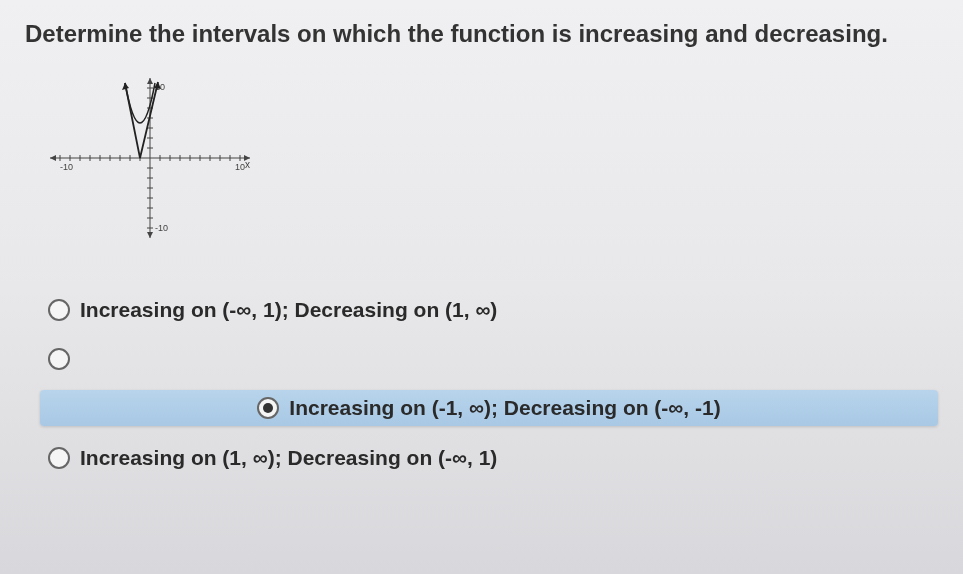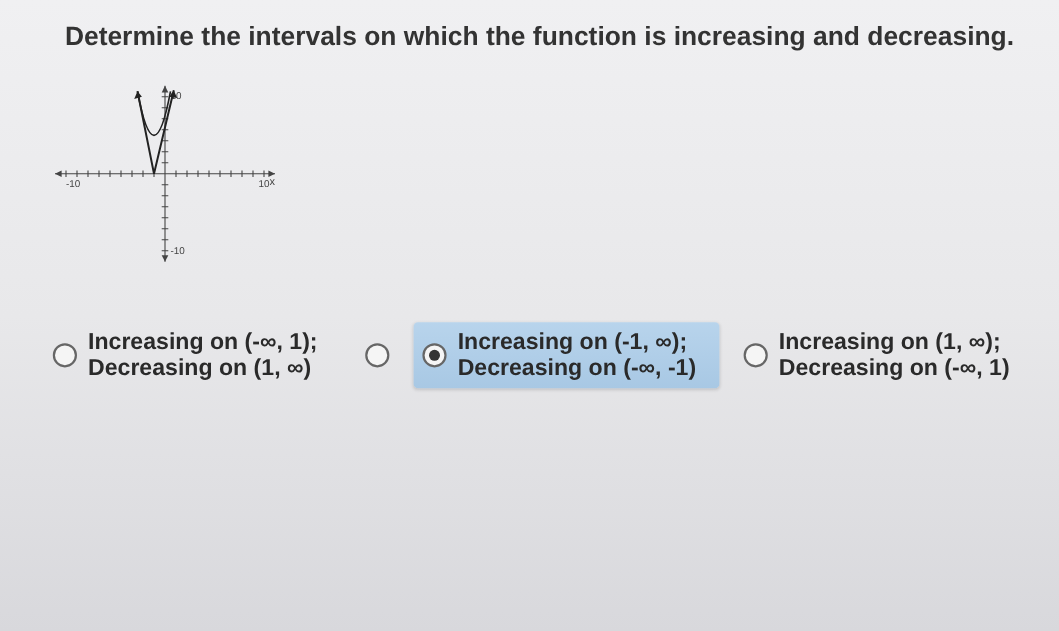--- a/index.html
+++ b/index.html
@@ -13,42 +13,42 @@
       background: linear-gradient(to bottom, #f0f0f2 0%, #e8e8ea 50%, #d8d8dc 100%);
       font-family: Arial, Helvetica, sans-serif;
       padding: 20px 25px;
       color: #2a2a2a;
     }
     .question-text {
       font-size: 24px;
       font-weight: bold;
       color: #333;
       margin-bottom: 20px;
-      margin-left: 34px;
     }
     .graph-container {
       margin-left: 15px;
       margin-bottom: 40px;
     }
     .options-container {
       display: flex;
-      flex-direction: row;
+      flex-direction: column;
       gap: 14px;
       margin-left: 15px;
     }
     .option {
       display: flex;
       align-items: center;
       gap: 10px;
       padding: 6px 8px;
       border-radius: 4px;
     }
     .option.selected {
       background: linear-gradient(to bottom, #b8d4ec, #a8c8e4);
       box-shadow: 0 1px 3px rgba(0,0,0,0.15);
+      justify-content: center;
     }
     .radio {
       width: 22px;
       height: 22px;
       border: 2px solid #666;
       border-radius: 50%;
       display: flex;
       align-items: center;
       justify-content: center;
       flex-shrink: 0;

